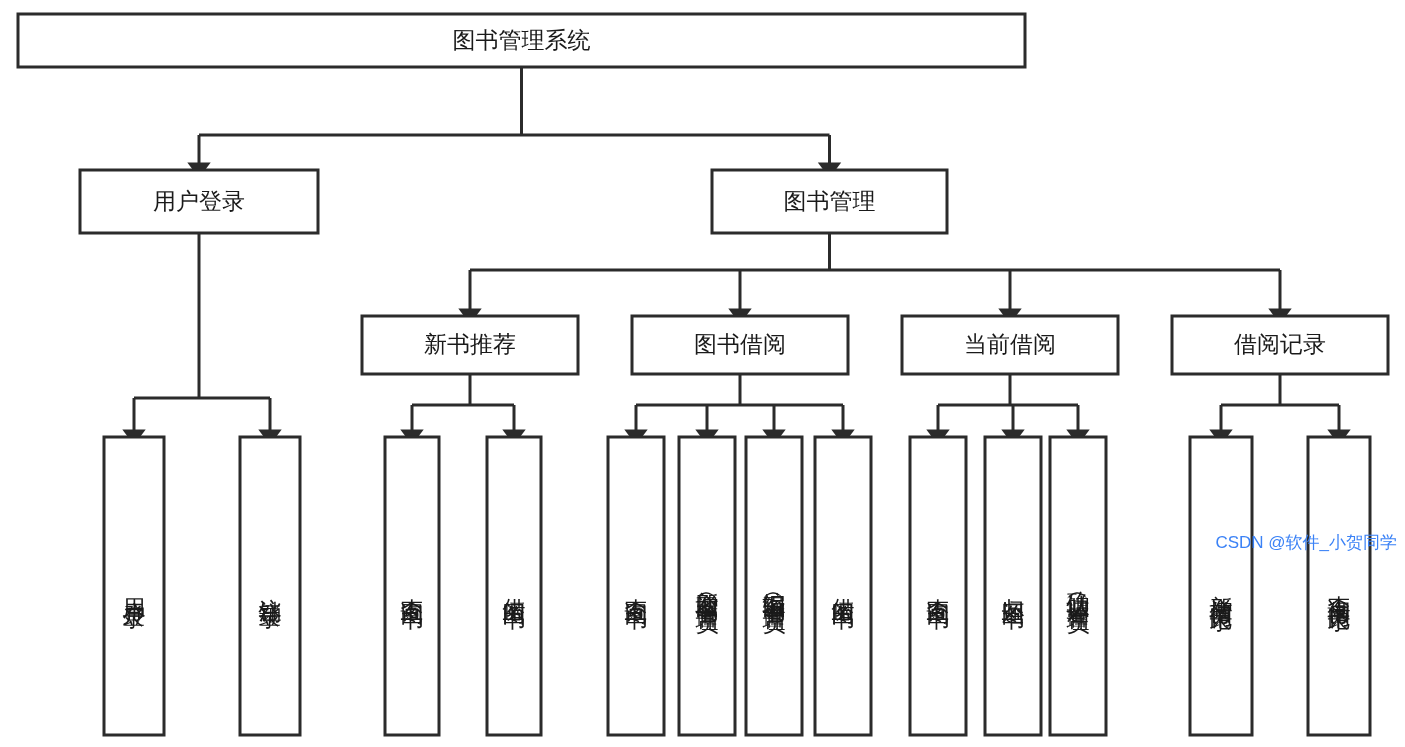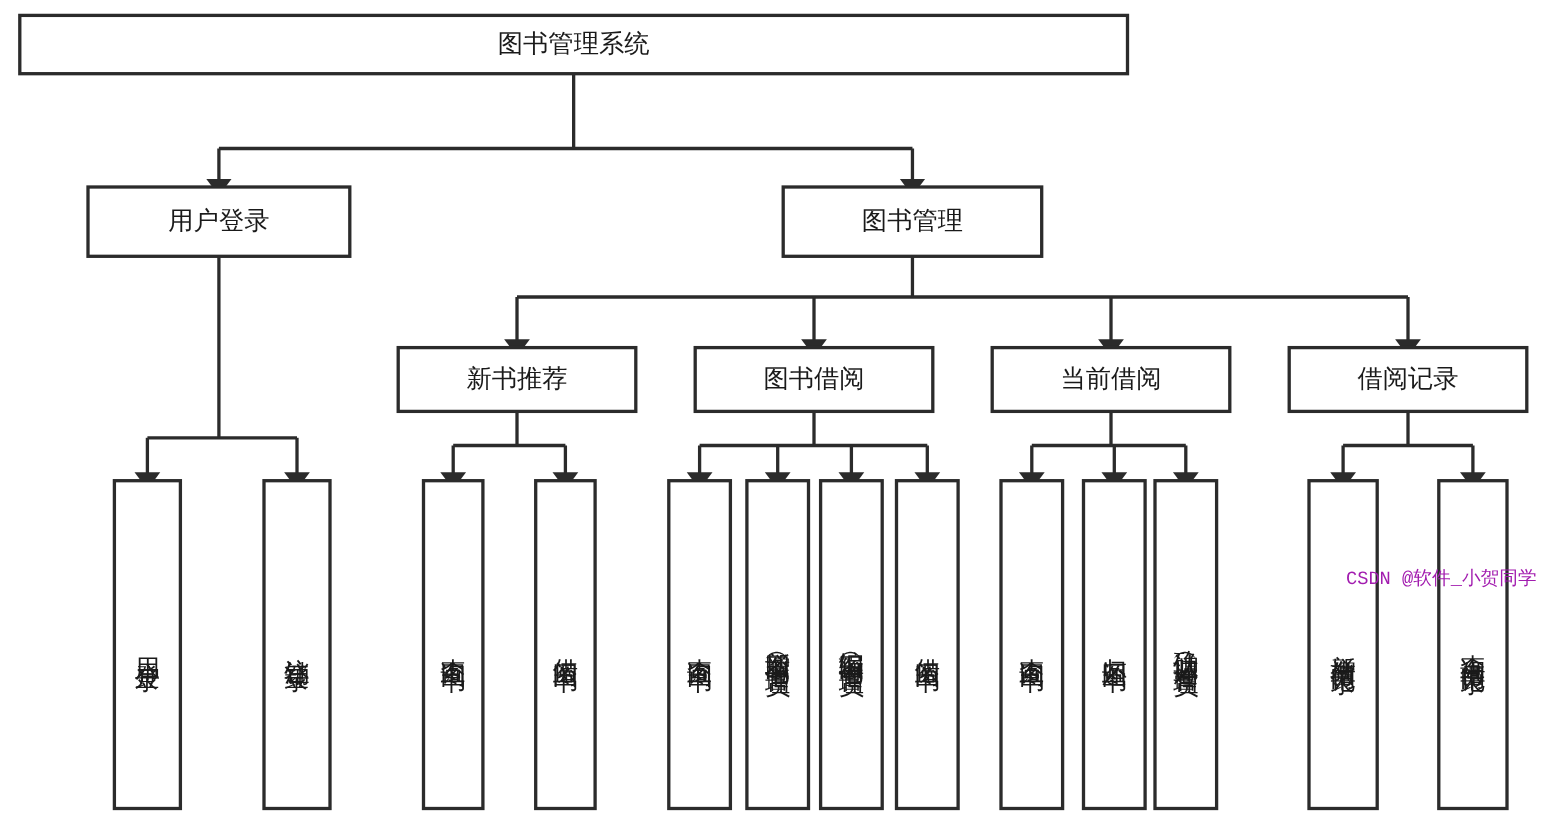--- a/index.html
+++ b/index.html
@@ -12,23 +12,23 @@
   .link{stroke:#2b2b2b;stroke-width:3;fill:none;stroke-linecap:butt;}
   .node-label{font-family:"Liberation Sans","DejaVu Sans",sans-serif;
               font-size:23px;fill:#1a1a1a;text-anchor:middle;
               dominant-baseline:middle;}
   .vtext{writing-mode:vertical-rl;text-orientation:upright;
          letter-spacing:3px;white-space:nowrap;
          font-family:"Liberation Sans","DejaVu Sans",sans-serif;
          font-size:23px;color:#1a1a1a;line-height:1;}
   .vwrap{position:absolute;display:flex;align-items:center;
          justify-content:center;pointer-events:none;}
-  .watermark{position:absolute;right:8px;bottom:19px;
-             font-family:Liberation Mono, monospace;
-             font-size:17px;color:#a21caf;white-space:nowrap;}
+  .watermark{position:absolute;right:8px;bottom:2px;
+             font-family:Liberation Sans, sans-serif;
+             font-size:17px;color:#3b82f6;white-space:nowrap;}
 </style>
 </head>
 <body>
 
 <div id="stage">
 
   <svg id="diagram" viewBox="0 0 1405 747">
     <defs>
       <marker id="arrowhead" markerWidth="9" markerHeight="9" refX="2.2" refY="4.5" orient="auto" markerUnits="strokeWidth">
         <path d="M0,0.6 L0,8.4 L5.2,4.5 z" fill="#2b2b2b"></path>

